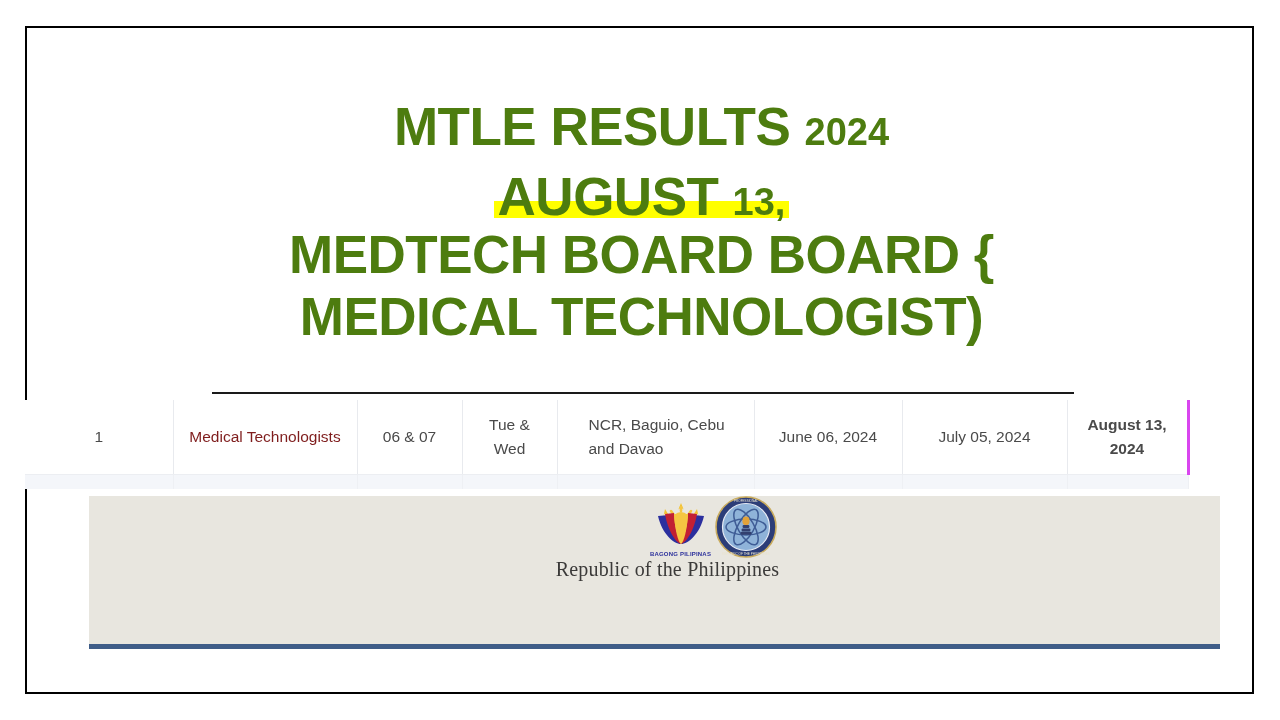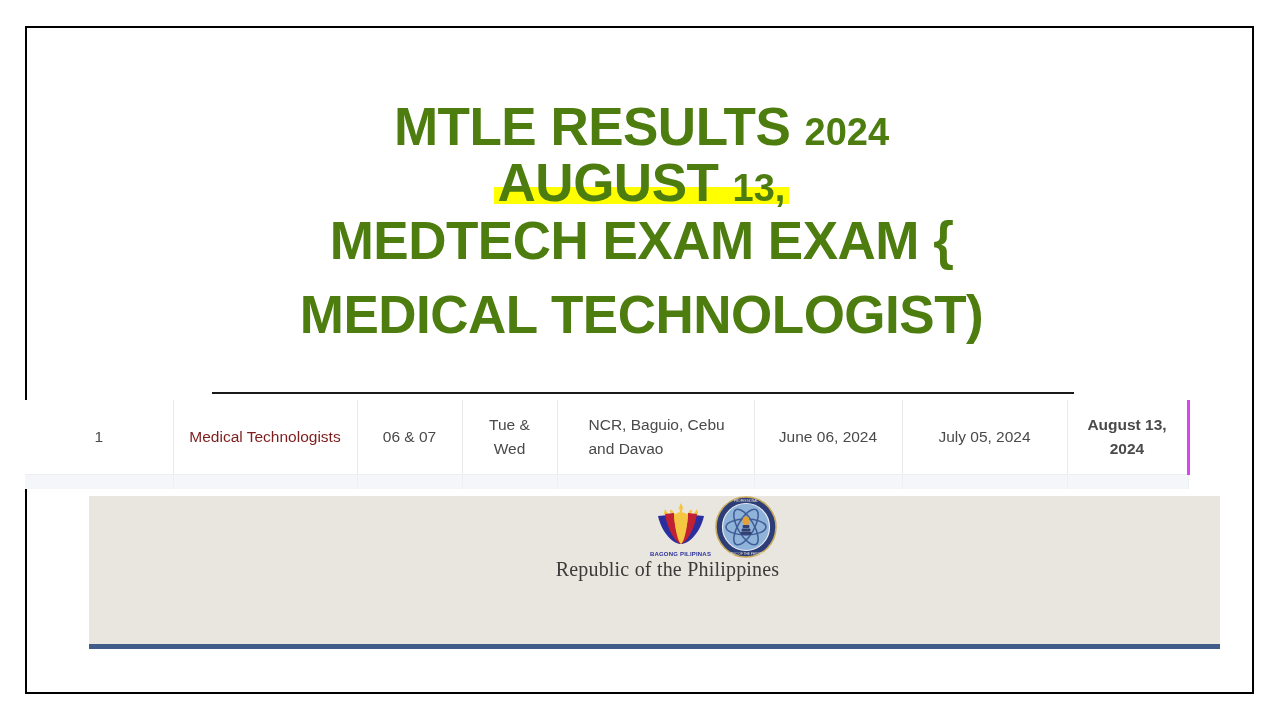--- a/index.html
+++ b/index.html
@@ -43,23 +43,23 @@
   .title-line {
     display: block;
     white-space: nowrap;
   }
   .t-big   { font-size: 53px; }
   .t-small { font-size: 38px; letter-spacing: 0px; }
   .hl {
     background: #ffff00;
     padding: 0 4px;
   }
-  #title-line-2 { margin-top: 2px; }
+  #title-line-2 { margin-top: 16px; }
   #title-line-3 { margin-top: 4px; }
-  #title-line-4 { margin-top: 20px; }
+  #title-line-4 { margin-top: 8px; }
 
   
   #title-rule {
     position: absolute;
     left: 185px;
     top: 364px;
     width: 862px;
     height: 0;
     border-top: 2px solid #1a1a1a;
   }
@@ -168,21 +168,21 @@
   <div id="title-block">
 
     <span class="title-line" id="title-line-1">
       <span class="t-big">MTLE RESULTS </span><span class="t-small">2024</span>
     </span>
 
     <span class="title-line" id="title-line-2">
       <span class="hl"><span class="t-big">AUGUST </span><span class="t-small">13,</span></span>
     </span>
 
-    <span class="title-line t-big" id="title-line-3">MEDTECH EXAM EXAM {</span>
+    <span class="title-line t-big" id="title-line-3">MEDTECH BOARD BOARD {</span>
 
     <span class="title-line t-big" id="title-line-4">MEDICAL TECHNOLOGIST)</span>
   </div>
 
   <div id="title-rule"></div>
 
   <table id="exam-table">
     <colgroup>
       <col style="width:148px">
       <col style="width:184px">

